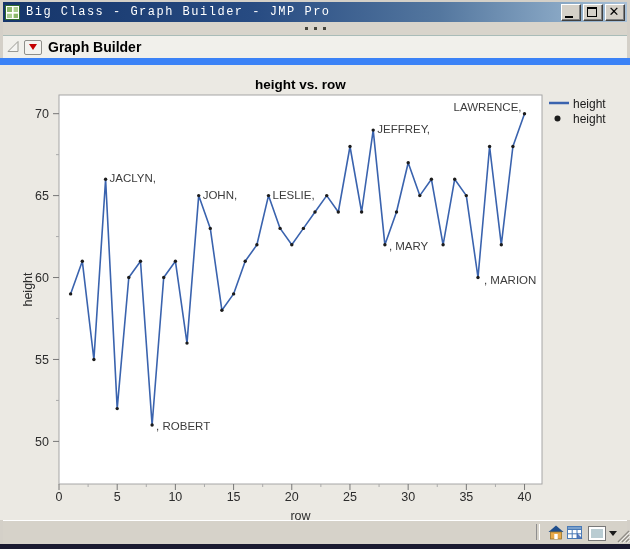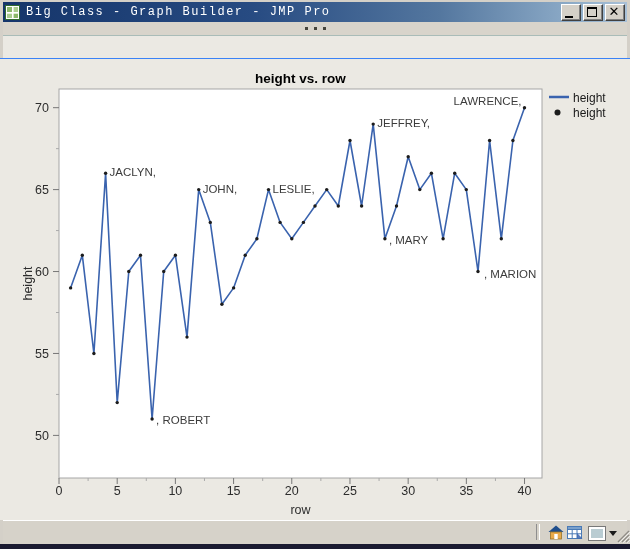--- a/index.html
+++ b/index.html
@@ -30,21 +30,21 @@
   .dot{width:3px;height:3px;background:#44443c;margin:0 3px;}
 
   
   .outline-header{position:absolute;top:36px;left:3px;right:3px;height:22px;background:#f1f0eb;display:flex;align-items:center;}
   .disclosure{margin-left:4px;flex:0 0 auto;}
   .redtri-btn{width:16px;height:13px;margin-left:5px;background:#f4f3ef;border:1px solid #8f8f8a;border-radius:2px;display:flex;align-items:center;justify-content:center;flex:0 0 auto;}
   .redtri{width:0;height:0;border-left:4px solid transparent;border-right:4px solid transparent;border-top:6px solid #c40000;}
   .outline-title{font-weight:bold;font-size:14px;color:#000;margin-left:6px;}
 
   
-  .graph-area{position:absolute;top:58px;left:0;width:630px;height:462px;background:#ebe9e3;border-top:1px solid #3b82f6;box-sizing:border-box;}
+  .graph-area{position:absolute;top:58px;left:0;width:630px;height:462px;background:#ebe9e3;border-top:7px solid #3b82f6;box-sizing:border-box;}
   #chart{position:absolute;left:0;top:0;}
 
   
   .statusbar{position:absolute;top:520px;left:3px;right:3px;height:24px;background:#d6d2c9;border-top:1px solid #ffffff;box-sizing:border-box;}
   .sb-sep{position:absolute;left:533px;top:3px;height:16px;width:2px;border-left:1px solid #8e8e8e;border-right:1px solid #ffffff;}
   .sb-icon{position:absolute;top:4px;}
   .sb-swatch{position:absolute;left:585px;top:5px;width:16px;height:13px;background:#b9ccd2;border:1px solid #787878;box-shadow:inset 0 0 0 2px #ffffff;}
   .sb-arrow{position:absolute;left:606px;top:10px;width:0;height:0;border-left:4px solid transparent;border-right:4px solid transparent;border-top:5px solid #1a1a1a;}
   .sb-grip{position:absolute;left:612px;top:8px;}
 </style>
@@ -81,20 +81,29 @@
 
   <div class="side-strip left"></div>
   <div class="side-strip right"></div>
 
   <div class="toolstrip">
     <span class="dot"></span>
     <span class="dot"></span>
     <span class="dot"></span>
   </div>
 
+  <div class="outline-header">
+    <svg class="disclosure" width="12" height="12" viewBox="0 0 12 12">
+      <polygon points="1,10.5 11,10.5 11,0.5" fill="#f5f5f2" stroke="#9a9a94"></polygon>
+    </svg>
+    <div class="redtri-btn">
+      <div class="redtri"></div>
+    </div>
+    <span class="outline-title">Graph Builder</span>
+  </div>
 
   <div class="graph-area">
     <svg id="chart" width="630" height="461" viewBox="0 0 630 461">
         <rect x="59" y="30" width="483" height="389" fill="#ffffff" stroke="#a6a6a6"></rect>
         <text x="300.5" y="24" font-size="13.5" text-anchor="middle" fill="#000000" font-family="&quot;Liberation Sans&quot;, sans-serif" font-weight="bold">height vs. row</text>
         <text x="300.5" y="455" font-size="12.5" text-anchor="middle" fill="#2d2d2d" font-family="&quot;Liberation Sans&quot;, sans-serif">row</text>
         <text x="32" y="224.5" font-size="12.5" text-anchor="middle" fill="#2d2d2d" font-family="&quot;Liberation Sans&quot;, sans-serif" transform="rotate(-90 32 224.5)">height</text>
         <line x1="88.09638554216868" y1="419" x2="88.09638554216868" y2="422" stroke="#aaaaaa"></line>
         <line x1="146.28915662650604" y1="419" x2="146.28915662650604" y2="422" stroke="#aaaaaa"></line>
         <line x1="204.4819277108434" y1="419" x2="204.4819277108434" y2="422" stroke="#aaaaaa"></line>

